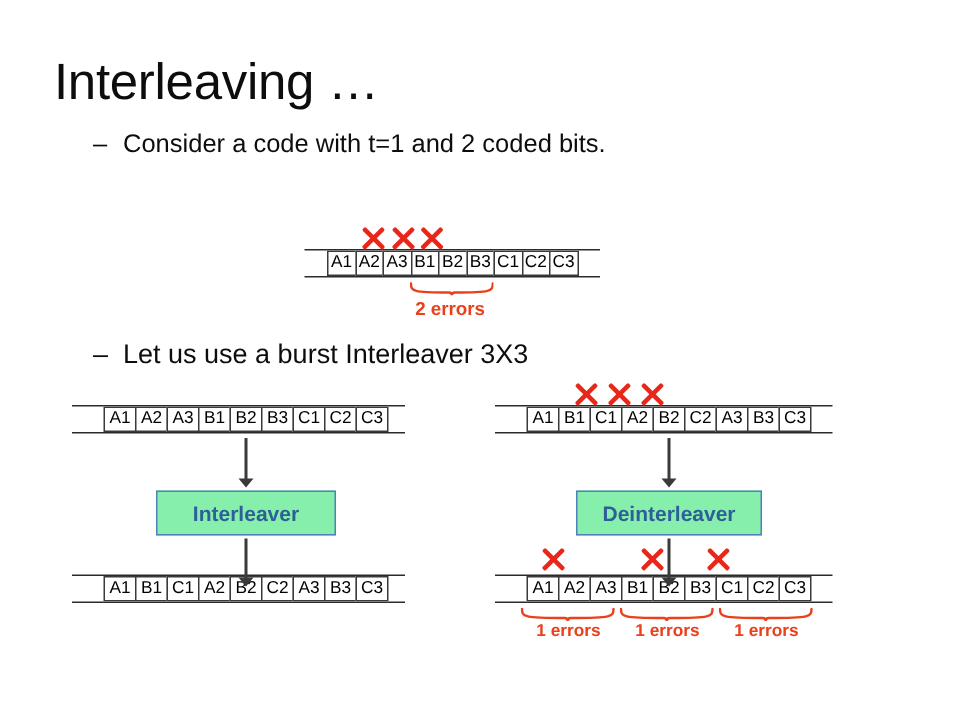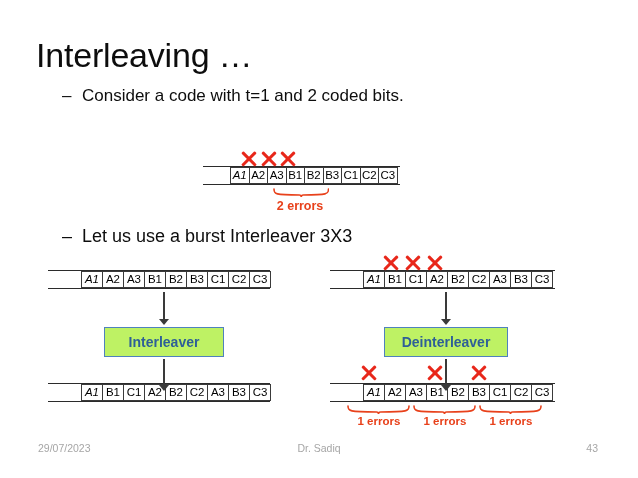--- a/index.html
+++ b/index.html
@@ -37,21 +37,21 @@
   .cells{position:absolute;display:flex;top:1px;}
   .cell{
     border:1px solid #3a3a3a;
     background:#ffffff;
     font-size:11.5px;
     line-height:1;
     display:flex;align-items:center;justify-content:center;
     box-sizing:border-box;
     margin-left:-1px;
   }
-  .cell:first-child{margin-left:16px;font-style:italic;}
+  .cell:first-child{margin-left:4px;}
 
   
   .xmark{position:absolute;width:18px;height:18px;}
   .xmark::before,.xmark::after{
     content:"";position:absolute;left:50%;top:50%;
     width:19px;height:3.2px;background:#e8271a;border-radius:1px;
   }
   .xmark::before{transform:translate(-50%,-50%) rotate(45deg);}
   .xmark::after{transform:translate(-50%,-50%) rotate(-45deg);}
 
@@ -72,21 +72,21 @@
   .arrow .head{
     position:absolute;left:0;width:0;height:0;
     border-left:5px solid transparent;border-right:5px solid transparent;
     border-top:6px solid #3a3a3a;
   }
 
   
   .procbox{
     position:absolute;
     border:1.6px solid #4f81bd;
-    background:#bef264;
+    background:#86efac;
     display:flex;align-items:center;justify-content:center;
     color:#2e5f97;font-size:14px;font-weight:bold;
     box-sizing:border-box;
   }
 
   
   .footer{position:absolute;bottom:22px;left:0;right:0;height:14px;color:#a6a6a6;font-size:10.5px;}
   .footer .f-date{position:absolute;left:38px;top:0;}
   .footer .f-author{position:absolute;left:0;right:0;text-align:center;top:0;}
   .footer .f-page{position:absolute;right:40px;top:0;}
@@ -239,19 +239,14 @@
       </div>
       <div class="errlabel" style="left: 423.5px; top: 415px;">1 errors</div>
       <div class="brace" style="left: 479px; top: 405px; width: 63px;">
         <svg width="63" height="9" viewBox="0 0 63 9">
           <path d="M1,1 C1,6 2,7 29.5,7 C31.5,7 31.5,8.5 31.5,9 C31.5,8.5 31.5,7 33.5,7 C61,7 62,6 62,1" fill="none" stroke="#e8411b" stroke-width="1.6" stroke-linecap="round"></path>
         </svg>
       </div>
       <div class="errlabel" style="left: 489.5px; top: 415px;">1 errors</div>
     </div>
 
-  <div class="footer">
-    <span class="f-date">29/07/2023</span>
-    <span class="f-author">Dr. Sadiq</span>
-    <span class="f-page">43</span>
-  </div>
 
 </div>
 
 </body></html>

